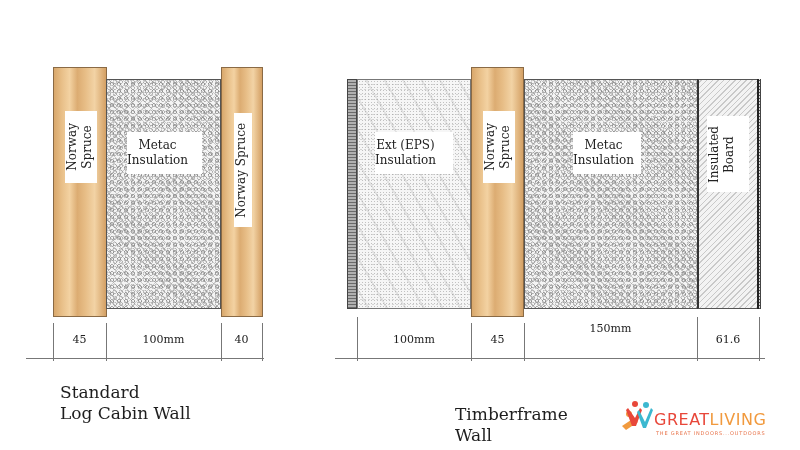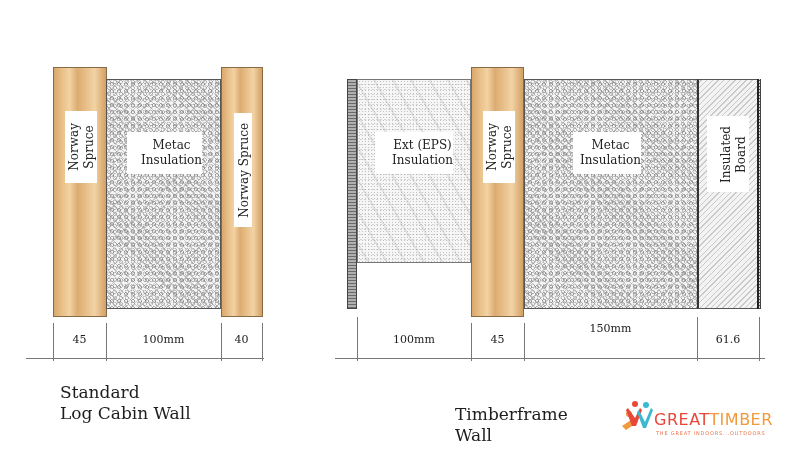--- a/index.html
+++ b/index.html
@@ -49,21 +49,21 @@
       background-image: repeating-linear-gradient(-45deg, #c9c9c9 0 1px, transparent 1px 4px);
     }
     .inner-lining {
       box-sizing: border-box;
       border-left: 2px solid #222;
       border-right: 1px solid #444;
       background-image: repeating-linear-gradient(0deg, #555 0 1px, #ddd 1px 3px);
     }
     .label-box {
       background: #ffffff;
-      display: flex; align-items: center; justify-content: flex-end;
+      display: flex; align-items: center; justify-content: flex-start;
       text-align: center; font-size: 12px; line-height: 15px; color: #222;
     }
     .vert {
       writing-mode: vertical-rl; transform: rotate(180deg);
       white-space: pre-line; text-align: center;
     }
     .horiz { white-space: pre-line; }
     .vline { position: absolute; width: 1px; background: #777; }
     .hline { position: absolute; height: 1px; background: #777; }
     .dim { position: absolute; font-size: 11px; text-align: center; color: #222; }
@@ -114,21 +114,21 @@
   <div class="dim" style="left:221px; top:333px; width:41px;">40</div>
 
   <div class="title" style="left:60px; top:382px; width:200px;">Standard
 Log Cabin Wall</div>
 </div>
 
 <div>
 
   <div class="abs render" style="left:347px; top:79px; width:10px; height:230px;"></div>
 
-  <div class="abs eps" style="left:357px; top:79px; width:114px; height:184px;">
+  <div class="abs eps" style="left:357px; top:79px; width:114px; height:230px;">
     <div class="abs label-box" style="left:17px; top:52px; width:78px; height:42px;">
       <span class="horiz">Ext (EPS)
 Insulation</span>
     </div>
   </div>
 
   <div class="abs spruce" style="left:471px; top:67px; width:53px; height:250px;">
     <div class="abs label-box" style="left:11px; top:43px; width:32px; height:72px;">
       <span class="vert">Norway
 Spruce</span>
@@ -170,16 +170,16 @@
 <div class="abs" style="left:620px; top:400px; width:170px; height:40px;">
   <svg class="abs" style="left:0; top:0;" width="34" height="32" viewBox="0 0 34 32">
     <circle cx="9" cy="14" r="3" fill="#f19a3e"></circle>
     <path d="M2 26 L14 18 L18 22 L6 30 Z" fill="#f19a3e"></path>
     <circle cx="15" cy="4" r="3" fill="#e8473a"></circle>
     <path d="M8 8 L15 18 L20 8 L22 10 L16 26 L12 26 L6 10 Z" fill="#e8473a"></path>
     <circle cx="26" cy="5" r="3" fill="#3cb8d0"></circle>
     <path d="M19 10 L25 22 L31 8 L33 10 L26 28 L23 28 L17 12 Z" fill="#3cb8d0"></path>
   </svg>
   <div class="abs logo-text" style="left:34px; top:10px;">
-    <span style="color:#e8473a;">GREAT</span><span style="color:#f19a3e;">TIMBER</span>
+    <span style="color:#e8473a;">GREAT</span><span style="color:#f19a3e;">LIVING</span>
   </div>
   <div class="abs logo-tag" style="left:36px; top:30px;">THE GREAT INDOORS...OUTDOORS</div>
 </div>
 
 </body></html>

